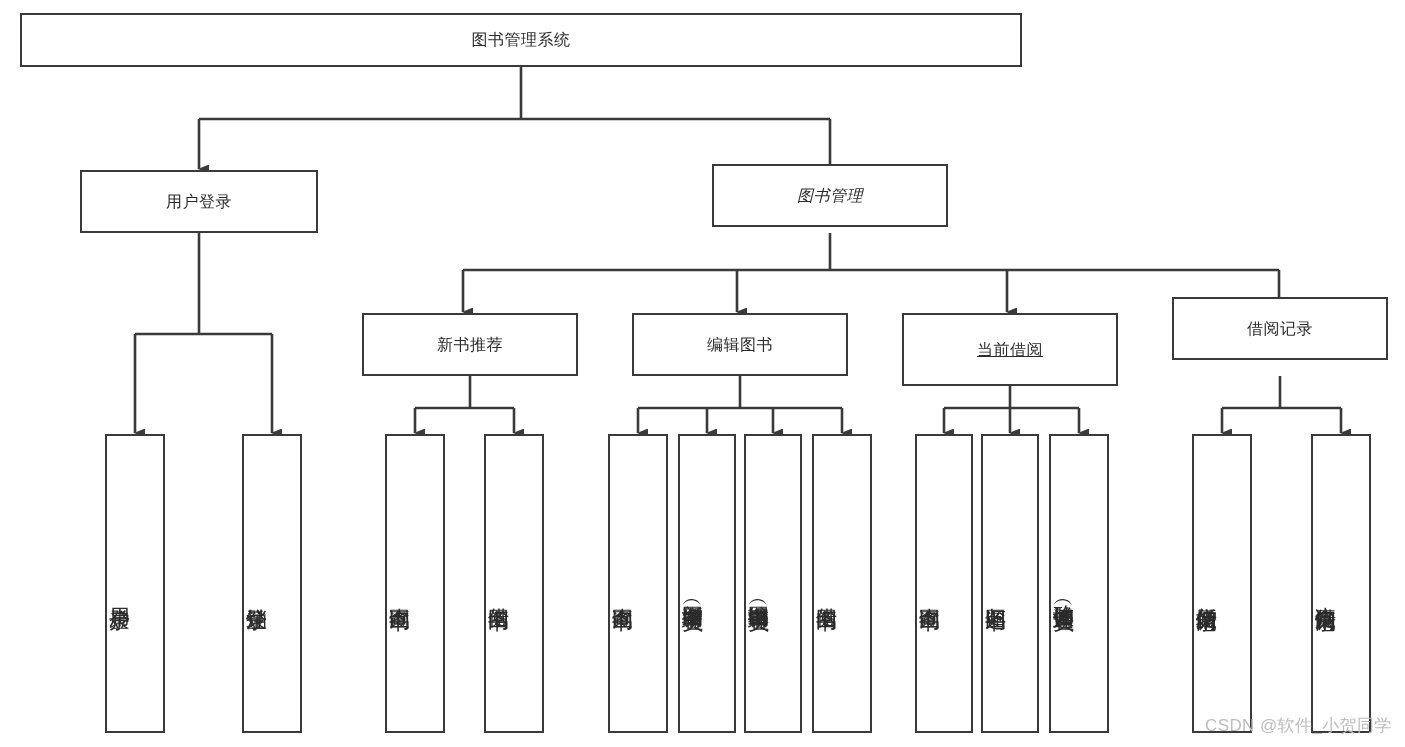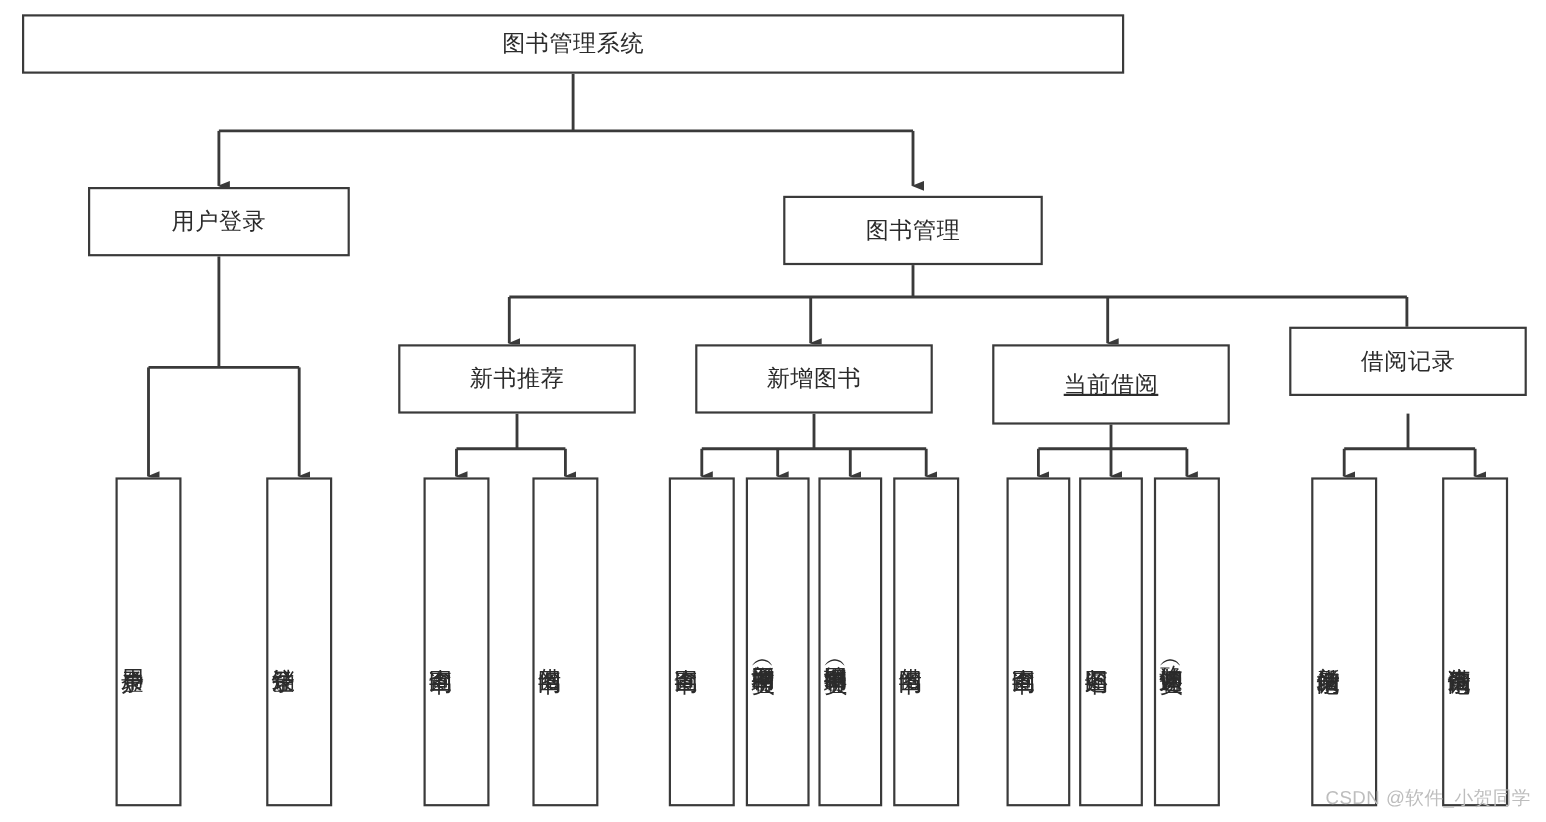--- a/index.html
+++ b/index.html
@@ -32,21 +32,21 @@
     box-sizing: border-box;
     background: #ffffff;
     border: 2px solid #3a3a3a;
     display: flex;
     align-items: center;
     justify-content: center;
     color: #2b2b2b;
   }
   .node-box.horizontal .node-label {
     writing-mode: horizontal-tb;
-    font-size: 21px;
+    font-size: 16px;
     letter-spacing: 0.5px;
     line-height: 1.1;
     white-space: nowrap;
   }
   .node-box.vertical {
     align-items: center;
     justify-content: flex-start;
     padding-top: 18px;
   }
   .node-box.vertical .node-label {
@@ -118,28 +118,28 @@
       </g>
   </svg>
 
   <div id="boxes-layer">
       <div class="node-box horizontal" style="left: 20px; top: 13px; width: 1002px; height: 54px;">
         <span class="node-label">图书管理系统</span>
       </div>
       <div class="node-box horizontal" style="left: 80px; top: 170px; width: 238px; height: 63px;">
         <span class="node-label">用户登录</span>
       </div>
-      <div class="node-box horizontal" style="left: 712px; top: 178px; width: 236px; height: 63px;">
+      <div class="node-box horizontal" style="left: 712px; top: 164px; width: 236px; height: 63px; font-style: italic;">
         <span class="node-label">图书管理</span>
       </div>
       <div class="node-box horizontal" style="left: 362px; top: 313px; width: 216px; height: 63px;">
         <span class="node-label">新书推荐</span>
       </div>
       <div class="node-box horizontal" style="left: 632px; top: 313px; width: 216px; height: 63px;">
-        <span class="node-label">新增图书</span>
+        <span class="node-label">编辑图书</span>
       </div>
       <div class="node-box horizontal" style="left: 902px; top: 313px; width: 216px; height: 73px; text-decoration: underline;">
         <span class="node-label">当前借阅</span>
       </div>
       <div class="node-box horizontal" style="left: 1172px; top: 297px; width: 216px; height: 63px;">
         <span class="node-label">借阅记录</span>
       </div>
       <div class="node-box vertical" style="left: 105px; top: 434px; width: 60px; height: 299px;">
         <span class="node-label">用户登录</span>
       </div>

